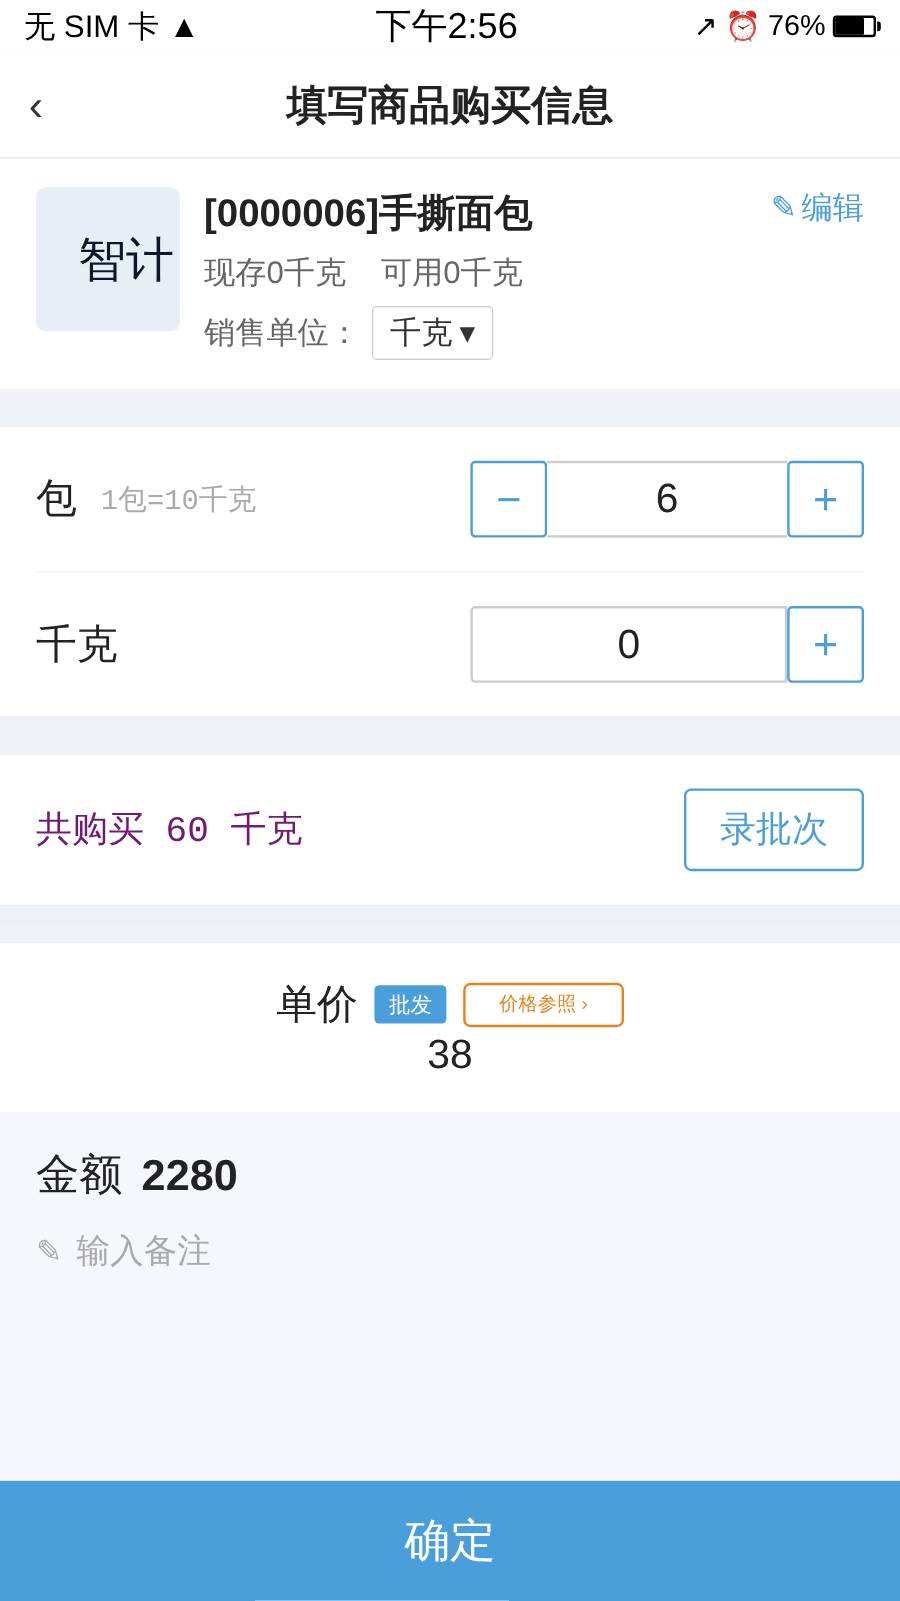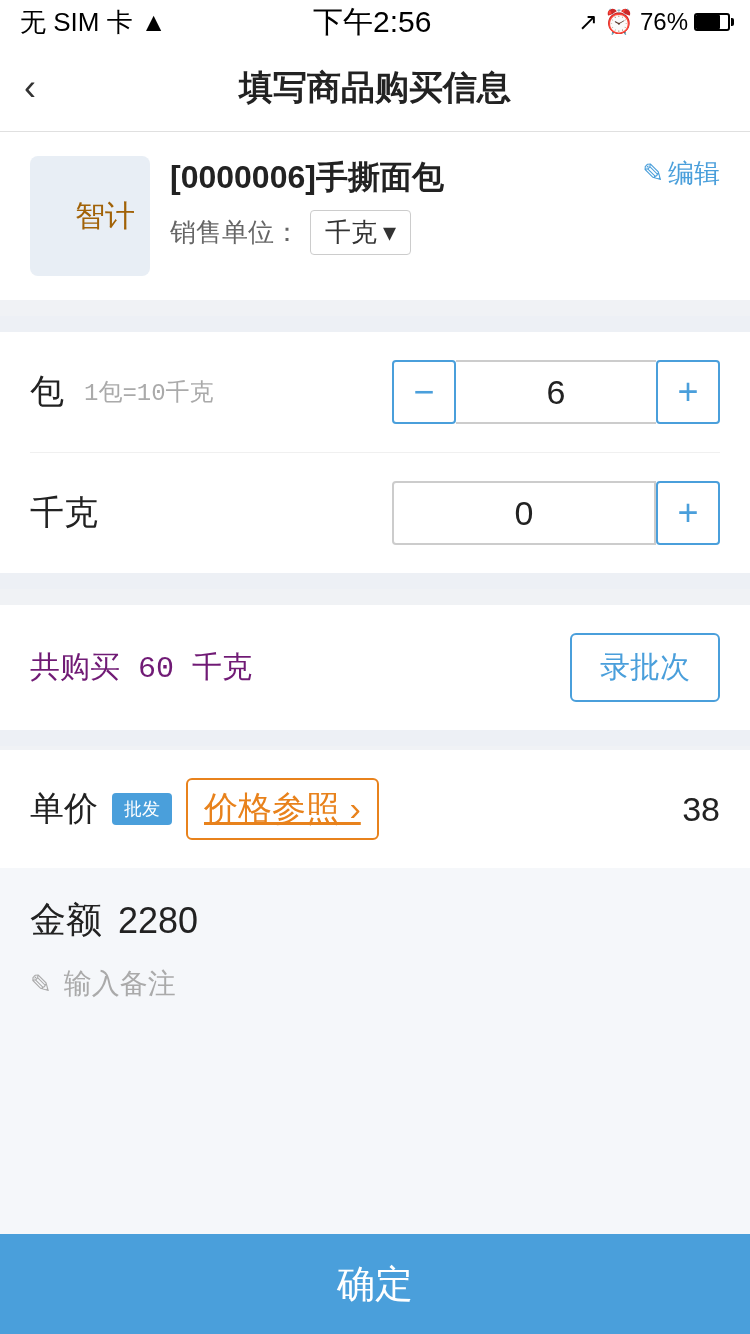--- a/index.html
+++ b/index.html
@@ -94,22 +94,22 @@
       width: 120px;
       height: 120px;
       background: #e8eef5;
       border-radius: 8px;
       display: flex;
       align-items: center;
       justify-content: center;
       flex-shrink: 0;
     }
     .owl-logo {
-      font-size: 30px;
-      color: #a16207;
+      font-size: 40px;
+      color: #0f172a;
       margin-left: 30px;
     }
     .product-info {
       flex: 1;
     }
     .product-name {
       font-size: 32px;
       font-weight: 600;
       color: #222;
       margin-bottom: 10px;
@@ -247,22 +247,23 @@
       font-size: 30px;
       cursor: pointer;
     }
 
     
     .price-section {
       background: #fff;
       padding: 28px 30px;
       display: flex;
       align-items: center;
-      margin-top: 4px;
+      margin-top: 16px;
       justify-content: space-between;
+      flex-direction: column;
     }
     .price-left {
       display: flex;
       align-items: center;
       gap: 14px;
     }
     .price-label {
       font-size: 34px;
       color: #222;
     }
@@ -270,27 +271,26 @@
       background: #4a9fdb;
       color: #fff;
       font-size: 18px;
       padding: 4px 12px;
       border-radius: 4px;
     }
     .price-ref-btn {
       border: 2px solid #e8821c;
       color: #e8821c;
       border-radius: 6px;
-      padding: 6px 16px;
-      font-size: 34px;
+      padding: 6px 28px;
+      font-size: 16px;
       display: flex;
       align-items: center;
       gap: 4px;
       cursor: pointer;
-      text-decoration: underline;
     }
     .price-value {
       font-size: 34px;
       color: #222;
       font-weight: 500;
     }
 
     
     .amount-section {
       background: #f5f7fa;
@@ -303,21 +303,21 @@
       gap: 16px;
       margin-bottom: 20px;
     }
     .amount-label {
       font-size: 36px;
       color: #222;
     }
     .amount-value {
       font-size: 36px;
       color: #222;
-      font-weight: 400;
+      font-weight: 700;
     }
     .note-row {
       display: flex;
       align-items: center;
       gap: 12px;
       color: #aaa;
       font-size: 28px;
       cursor: pointer;
     }
     .edit-icon {
@@ -373,20 +373,25 @@
       <span class="owl-logo">智计</span>
     </div>
     <div class="product-info">
       <div class="product-header">
         <div class="product-name">[0000006]手撕面包</div>
         <div class="edit-btn">
           <span>✎</span>
           <span>编辑</span>
         </div>
       </div>
+      <div class="product-stock">
+        <span>现存0千克</span>
+        <span>&nbsp;&nbsp;</span>
+        <span>可用0千克</span>
+      </div>
       <div class="product-unit-row">
         <span>销售单位：</span>
         <div class="unit-dropdown">
           <span>千克</span>
           <span>▾</span>
         </div>
       </div>
     </div>
   </div>
 

